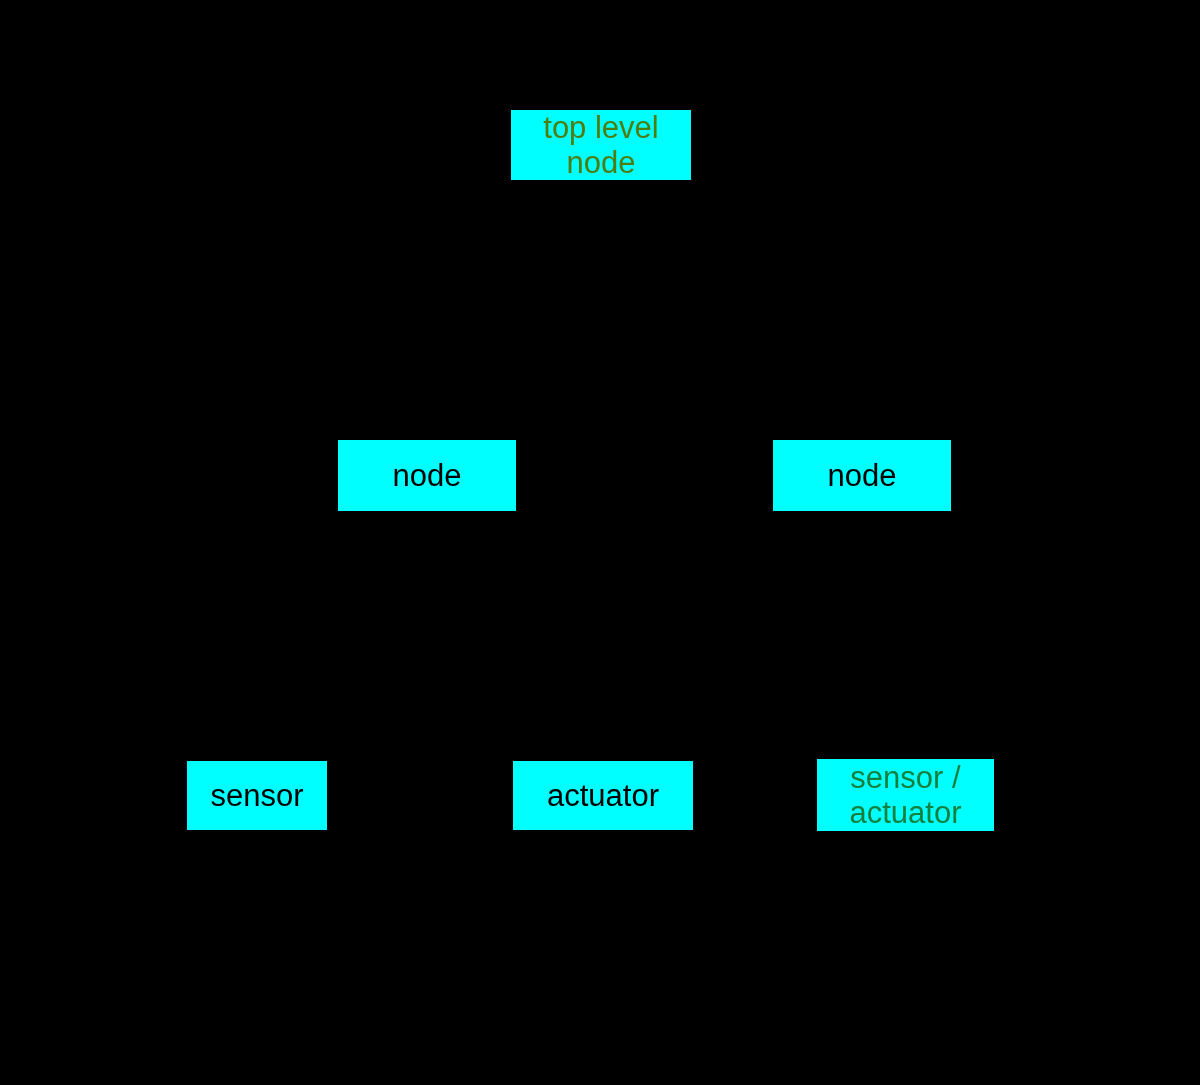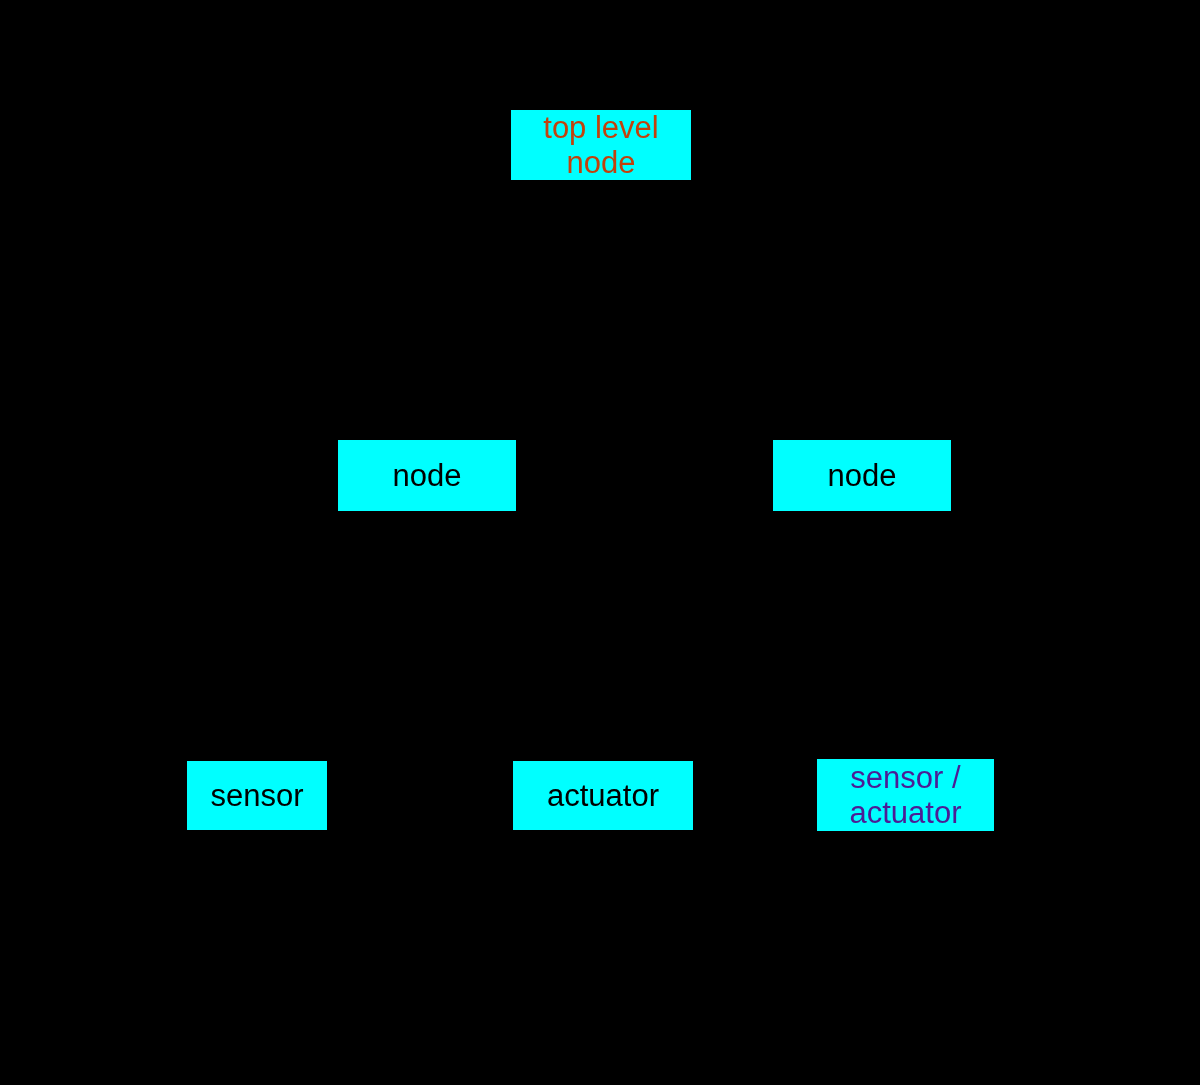--- a/index.html
+++ b/index.html
@@ -35,26 +35,26 @@
   .n-left     { left: 338px; top: 440px; width: 178px; height: 71px; }
   .n-right    { left: 773px; top: 440px; width: 178px; height: 71px; }
   .n-sensor   { left: 187px; top: 761px; width: 140px; height: 69px; }
   .n-actuator { left: 513px; top: 761px; width: 180px; height: 69px; }
   .n-sensact  { left: 817px; top: 759px; width: 177px; height: 72px; }
 </style>
 </head>
 <body>
 
 <div class="diagram-canvas" style="background: rgb(0, 0, 0);">
-  <div class="node n-top" style="background: rgb(0, 255, 255); color: #c2410c;">top level
+  <div class="node n-top" style="background: rgb(0, 255, 255); color: #4d7c0f;">top level
 node</div>
 
   <div class="node n-left" style="background: rgb(0, 255, 255); color: rgb(0, 0, 0);">node</div>
 
   <div class="node n-right" style="background: rgb(0, 255, 255); color: rgb(0, 0, 0);">node</div>
 
   <div class="node n-sensor" style="background: rgb(0, 255, 255); color: rgb(0, 0, 0);">sensor</div>
 
   <div class="node n-actuator" style="background: rgb(0, 255, 255); color: rgb(0, 0, 0);">actuator</div>
 
-  <div class="node n-sensact" style="background: rgb(0, 255, 255); color: #4c1d95;">sensor /
+  <div class="node n-sensact" style="background: rgb(0, 255, 255); color: #15803d;">sensor /
 actuator</div>
 </div>
 
 </body></html>

